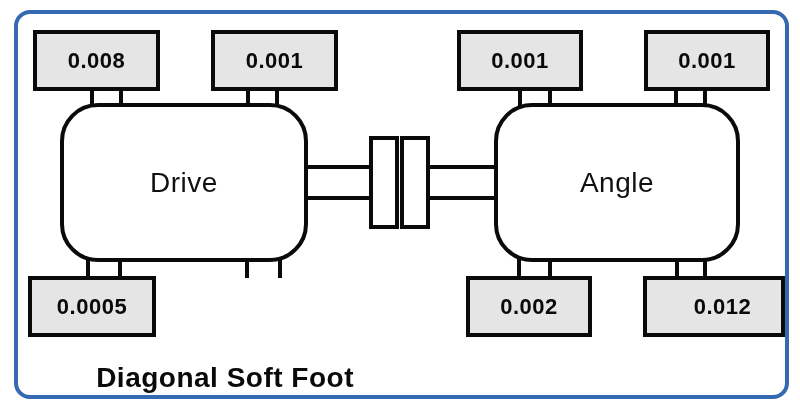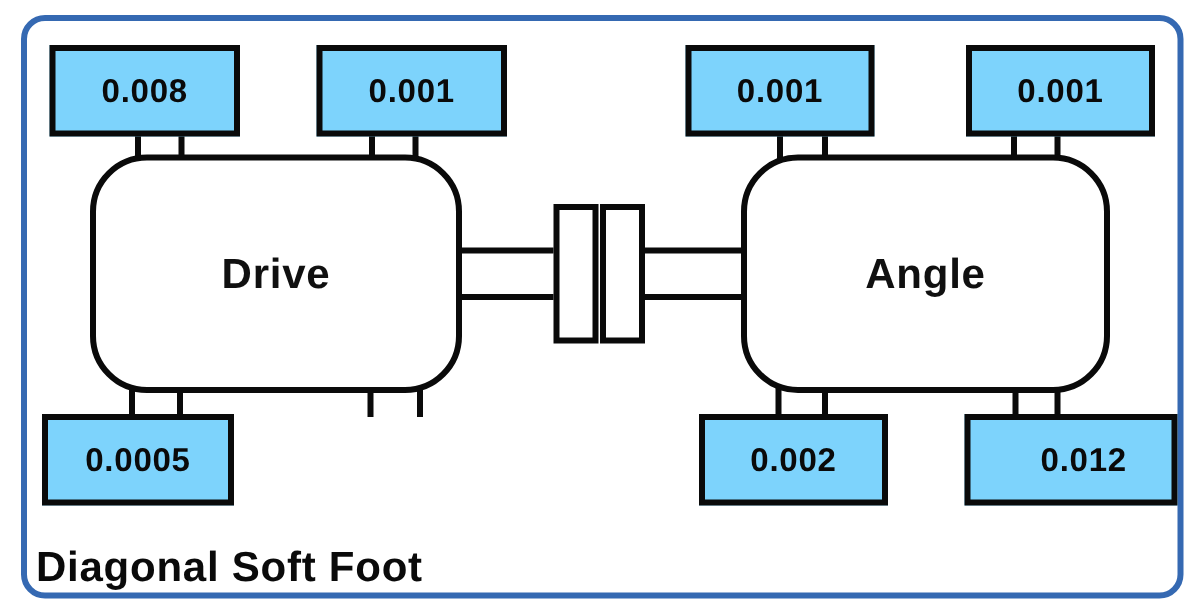--- a/index.html
+++ b/index.html
@@ -22,21 +22,21 @@
     width: 767px;
     height: 381px;
     border: 4px solid #3569b2;
     border-radius: 16px;
     background: #ffffff;
   }
   .value-box {
     position: absolute;
     height: 53px;
     border: 4px solid #0a0a0a;
-    background: #7dd3fc;
+    background: #e5e5e5;
     display: flex;
     align-items: center;
     justify-content: center;
     font-weight: bold;
     font-size: 22px;
     color: #0a0a0a;
     z-index: 3;
     letter-spacing: 0.5px;
   }
   .foot-stub {
@@ -52,21 +52,21 @@
     height: 151px;
     border: 4px solid #0a0a0a;
     border-radius: 38px;
     background: #ffffff;
     display: flex;
     align-items: center;
     justify-content: center;
     z-index: 2;
   }
   .machine-label {
-    font-weight: bold;
+    font-weight: normal;
     font-size: 28px;
     color: #101010;
     letter-spacing: 0.5px;
   }
   .shaft {
     position: absolute;
     top: 165px;
     height: 27px;
     border-top: 4px solid #0a0a0a;
     border-bottom: 4px solid #0a0a0a;
@@ -79,21 +79,21 @@
     height: 85px;
     width: 22px;
     border: 4px solid #0a0a0a;
     background: #ffffff;
     z-index: 2;
   }
   .caption {
     position: absolute;
     top: 362px;
     width: 330px;
-    text-align: left;
+    text-align: right;
     font-weight: bold;
     font-size: 28px;
     color: #0a0a0a;
     letter-spacing: 0.5px;
     z-index: 3;
   }
 </style>
 </head>
 <body>
 

